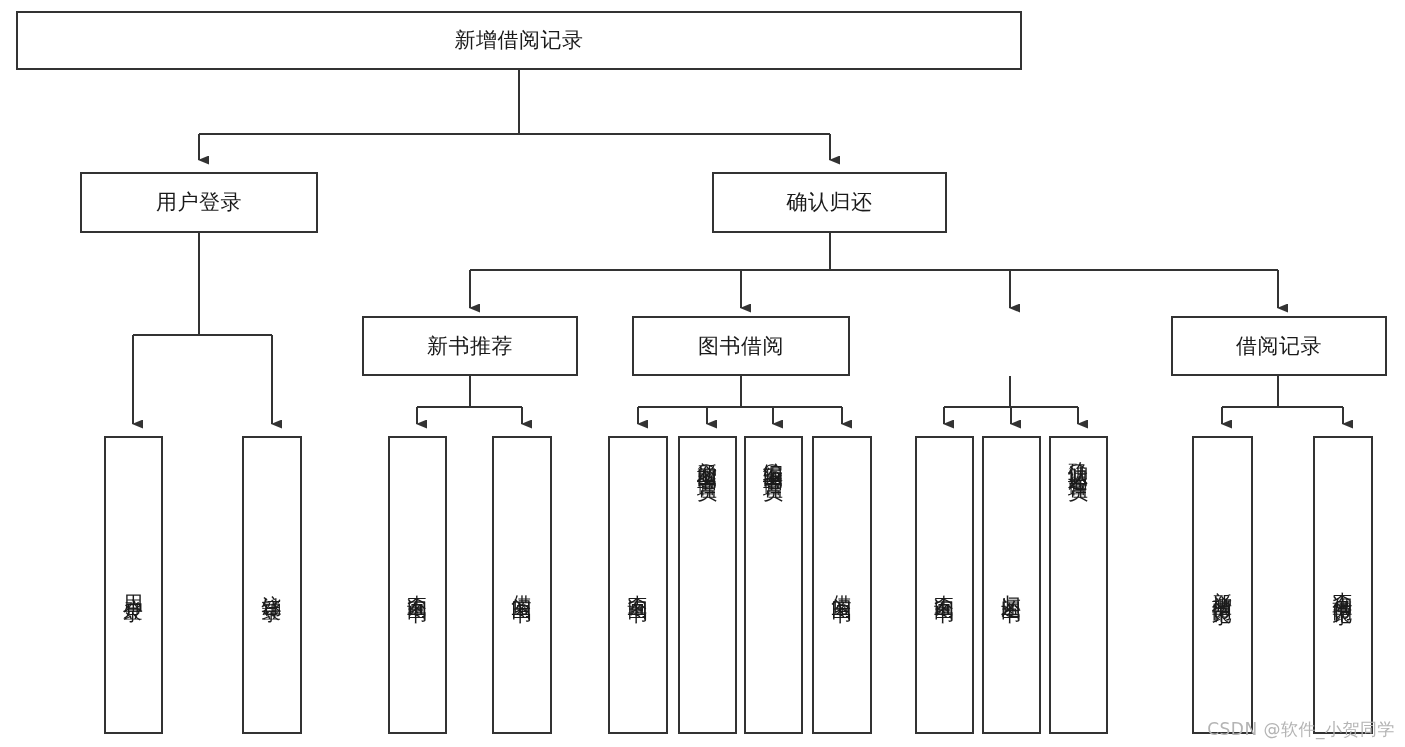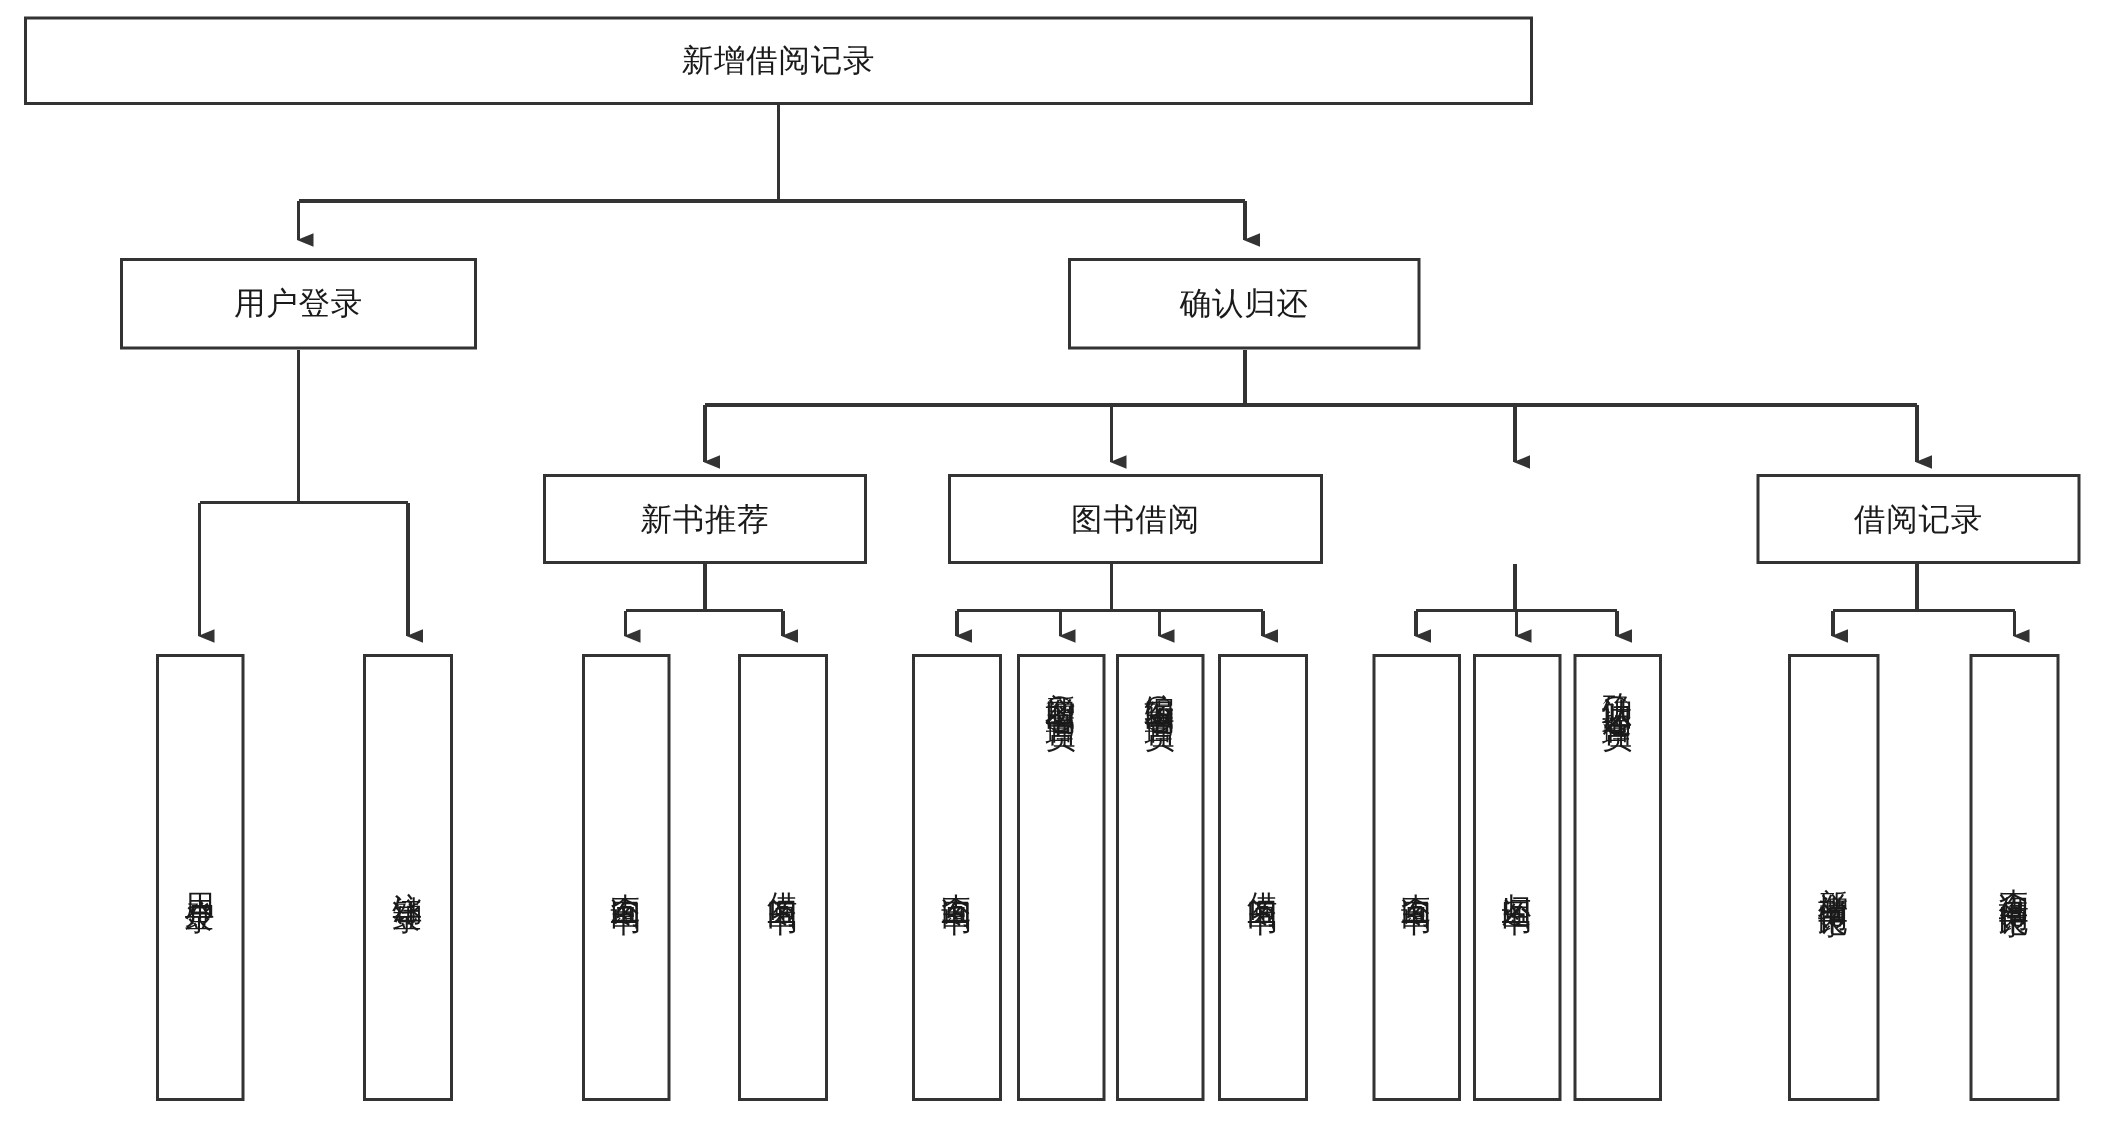--- a/index.html
+++ b/index.html
@@ -137,21 +137,21 @@
   <div class="node horizontal" style="left:80px; top:172px; width:238px; height:61px;">
     <span class="node-label">用户登录</span>
   </div>
   <div class="node horizontal" style="left:712px; top:172px; width:235px; height:61px;">
     <span class="node-label">确认归还</span>
   </div>
 
   <div class="node horizontal" style="left:362px; top:316px; width:216px; height:60px;justify-content:center;">
     <span class="node-label">新书推荐</span>
   </div>
-  <div class="node horizontal" style="left:632px; top:316px; width:250px; height:60px;">
+  <div class="node horizontal" style="left:632px; top:316px; width:218px; height:60px;">
     <span class="node-label">图书借阅</span>
   </div>
   <div class="node horizontal" style="left:1171px; top:316px; width:216px; height:60px;">
     <span class="node-label">借阅记录</span>
   </div>
 
   <div class="node vertical centered" style="left:104px; top:436px; width:59px; height:298px;">
     <span class="node-label">用户登录</span>
   </div>
   <div class="node vertical centered" style="left:242px; top:436px; width:60px; height:298px;">
@@ -188,13 +188,14 @@
     <span class="node-label">确认归还（管理员）</span>
   </div>
 
   <div class="node vertical centered" style="left:1192px; top:436px; width:61px; height:298px;">
     <span class="node-label">新增借阅记录</span>
   </div>
   <div class="node vertical centered" style="left:1313px; top:436px; width:60px; height:298px;">
     <span class="node-label">查询借阅记录</span>
   </div>
 
+  <div id="watermark">CSDN @软件_小贺同学</div>
 </div>
 
 </body></html>

